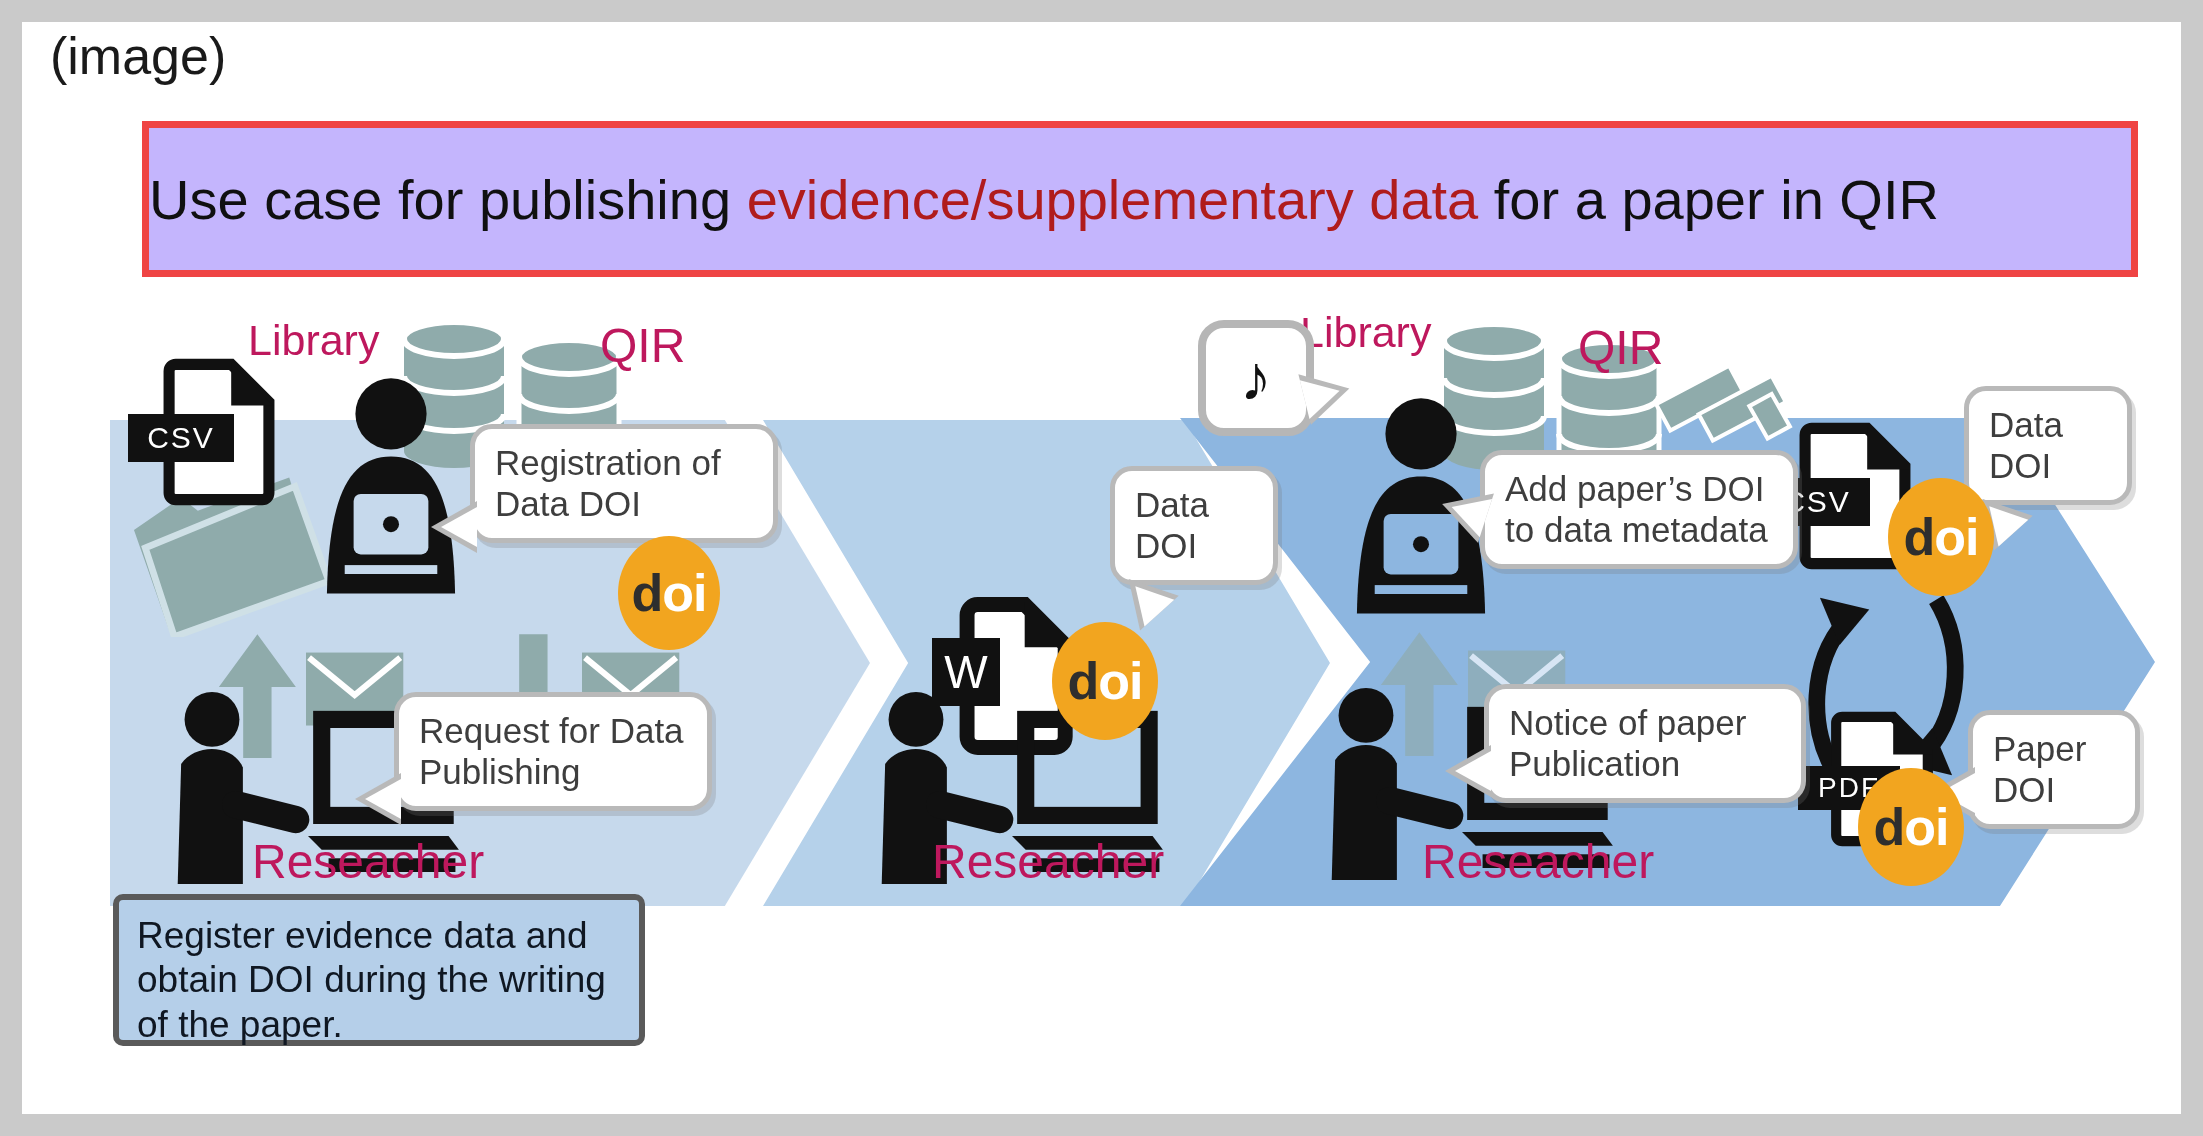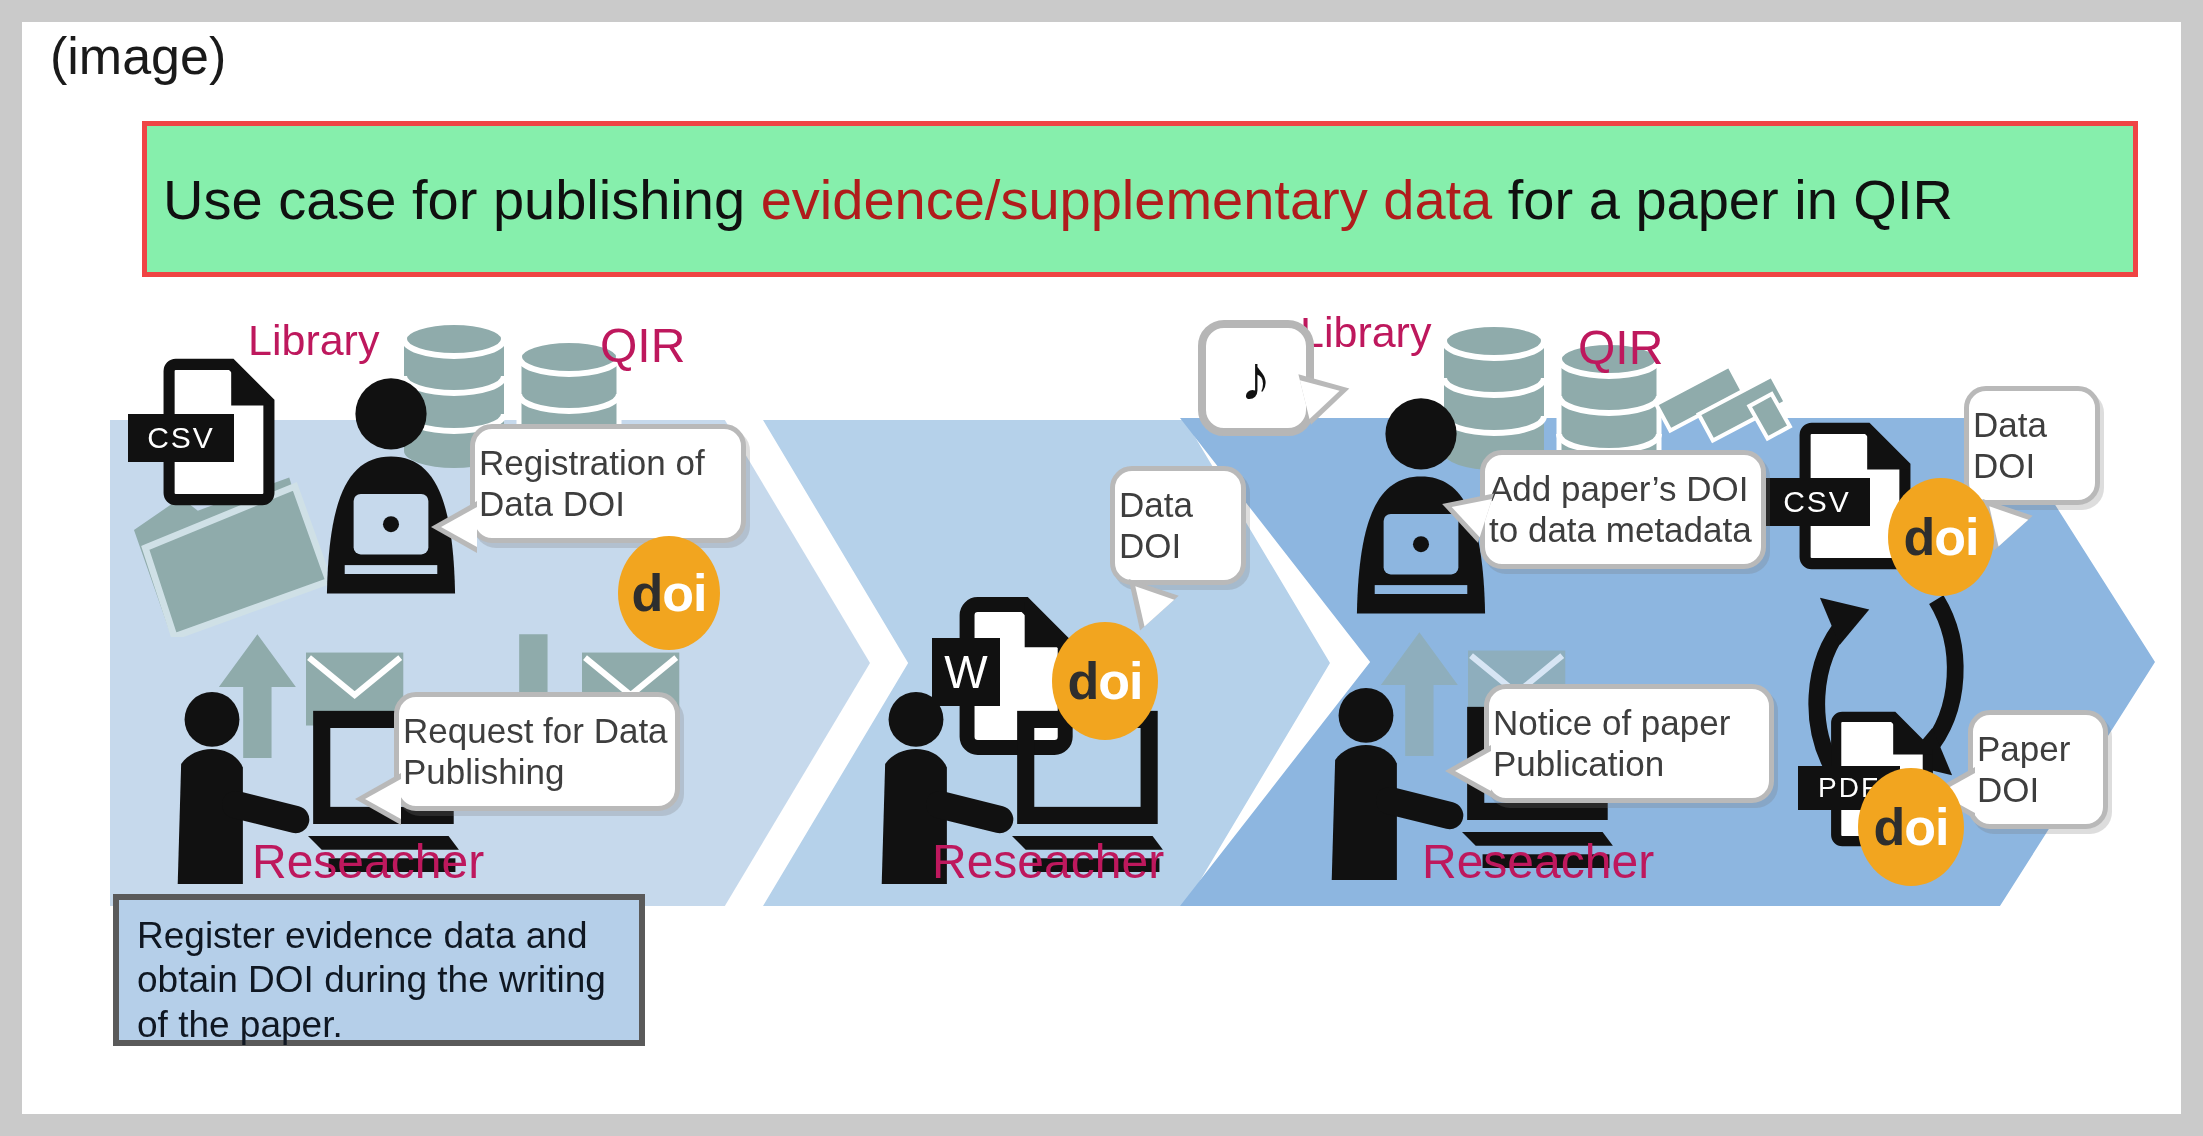--- a/index.html
+++ b/index.html
@@ -1,22 +1,22 @@
 <!DOCTYPE html>
 <html><head>
 <meta charset="utf-8">
 <style>
   html,body{margin:0;padding:0;background:#cacaca;}
   body{width:2203px;height:1136px;font-family:"Liberation Sans","DejaVu Sans",sans-serif;}
   #stage{position:relative;width:2203px;height:1136px;background:#cacaca;overflow:hidden;}
   #inner{position:absolute;left:22px;top:22px;width:2159px;height:1092px;background:#ffffff;}
   
   .frame-label{position:absolute;left:50px;top:26px;font-size:52px;color:#1a1a1a;}
-  .title-box{position:absolute;left:142px;top:121px;width:1996px;height:156px;background:#86efac;
-    border:5px solid #ef4444;box-sizing:border-box;display:flex;align-items:center;padding-left:16px;}
+  .title-box{position:absolute;left:142px;top:121px;width:1996px;height:156px;background:#c4b5fd;
+    border:7px solid #ef4444;box-sizing:border-box;display:flex;align-items:center;padding-left:0;}
   .title-box .t{font-size:56px;color:#101010;white-space:pre;}
   .title-box .t.red{color:#b01c1c;}
   
   .chev{position:absolute;top:420px;height:486px;z-index:1;}
   .chev1{left:110px;width:760px;background:#c6d9ec;
     clip-path:polygon(0 0,80.9% 0,100% 50%,80.9% 100%,0 100%);}
   .chev2{left:763px;width:567px;background:#b5d1ea;
     clip-path:polygon(0 0,74.4% 0,100% 50%,74.4% 100%,0 100%,25.6% 50%);}
   .chev3{left:1180px;top:418px;height:488px;width:975px;background:#8db6e0;
     clip-path:polygon(0 0,84.1% 0,100% 50%,84.1% 100%,0 100%,19.5% 50%);}
@@ -25,21 +25,21 @@
   .icon svg{display:block;width:100%;height:100%;}
   .z2{z-index:2;}.z3{z-index:3;}
   
   .filetag{position:absolute;background:#111;color:#fff;font-weight:normal;
     display:flex;align-items:center;justify-content:center;letter-spacing:2px;z-index:4;}
   
   .lbl{position:absolute;color:#be185d;font-size:44px;z-index:5;white-space:nowrap;}
   .lbl.big{font-size:48px;}
   
   .bubble{position:absolute;background:#fff;border:5px solid #b9b9b9;border-radius:22px;
-    color:#3e3e3e;font-size:35px;line-height:1.16;padding:14px 4px;z-index:6;
+    color:#3e3e3e;font-size:35px;line-height:1.16;padding:14px 20px;z-index:6;
     box-shadow:4px 5px 0 rgba(120,120,120,.25);}
   .tail-l{position:absolute;left:-44px;width:0;height:0;
     border-top:26px solid transparent;border-bottom:26px solid transparent;border-right:46px solid #b9b9b9;}
   .tail-l::after{content:"";position:absolute;left:10px;top:-20px;width:0;height:0;
     border-top:20px solid transparent;border-bottom:20px solid transparent;border-right:36px solid #fff;}
   .tail-r{position:absolute;right:-44px;width:0;height:0;
     border-top:26px solid transparent;border-bottom:26px solid transparent;border-left:46px solid #b9b9b9;}
   .tail-r::after{content:"";position:absolute;right:10px;top:-20px;width:0;height:0;
     border-top:20px solid transparent;border-bottom:20px solid transparent;border-left:36px solid #fff;}
   .tail-dl{position:absolute;left:6px;bottom:-42px;width:0;height:0;transform:rotate(48deg);
@@ -160,21 +160,21 @@
     </svg>
   </div>
 
   <div class="bubble" style="left:394px;top:692px;width:268px;">
     <span class="tail-l" style="top:76px;"></span>
     <div>Request for Data Publishing</div>
   </div>
 
   <div class="lbl big" style="left:252px;top:834px;">Reseacher</div>
 
-  <div class="caption cap-light" style="left:113px;top:894px;width:532px;height:152px;">
+  <div class="caption cap-light" style="left:113px;top:894px;width:532px;height:152px;border-radius:10px;">
     <div>Register evidence data and obtain DOI during the writing of the paper.</div>
   </div>
 
   <div class="icon z3" style="left:950px;top:592px;width:128px;height:168px;">
     <svg viewBox="0 0 120 150">
       <path d="M26 8 h44 l38 38 v86 a10 10 0 0 1 -10 10 H26 a10 10 0 0 1 -10 -10 V18 a10 10 0 0 1 10 -10 z" fill="#fff" stroke="#111" stroke-width="14"></path>
       <path d="M70 6 l42 42 h-42 z" fill="#111"></path>
     </svg>
     <div class="filetag" style="left:-18px;top:46px;width:68px;height:68px;font-size:46px;letter-spacing:0;">W</div>
   </div>

